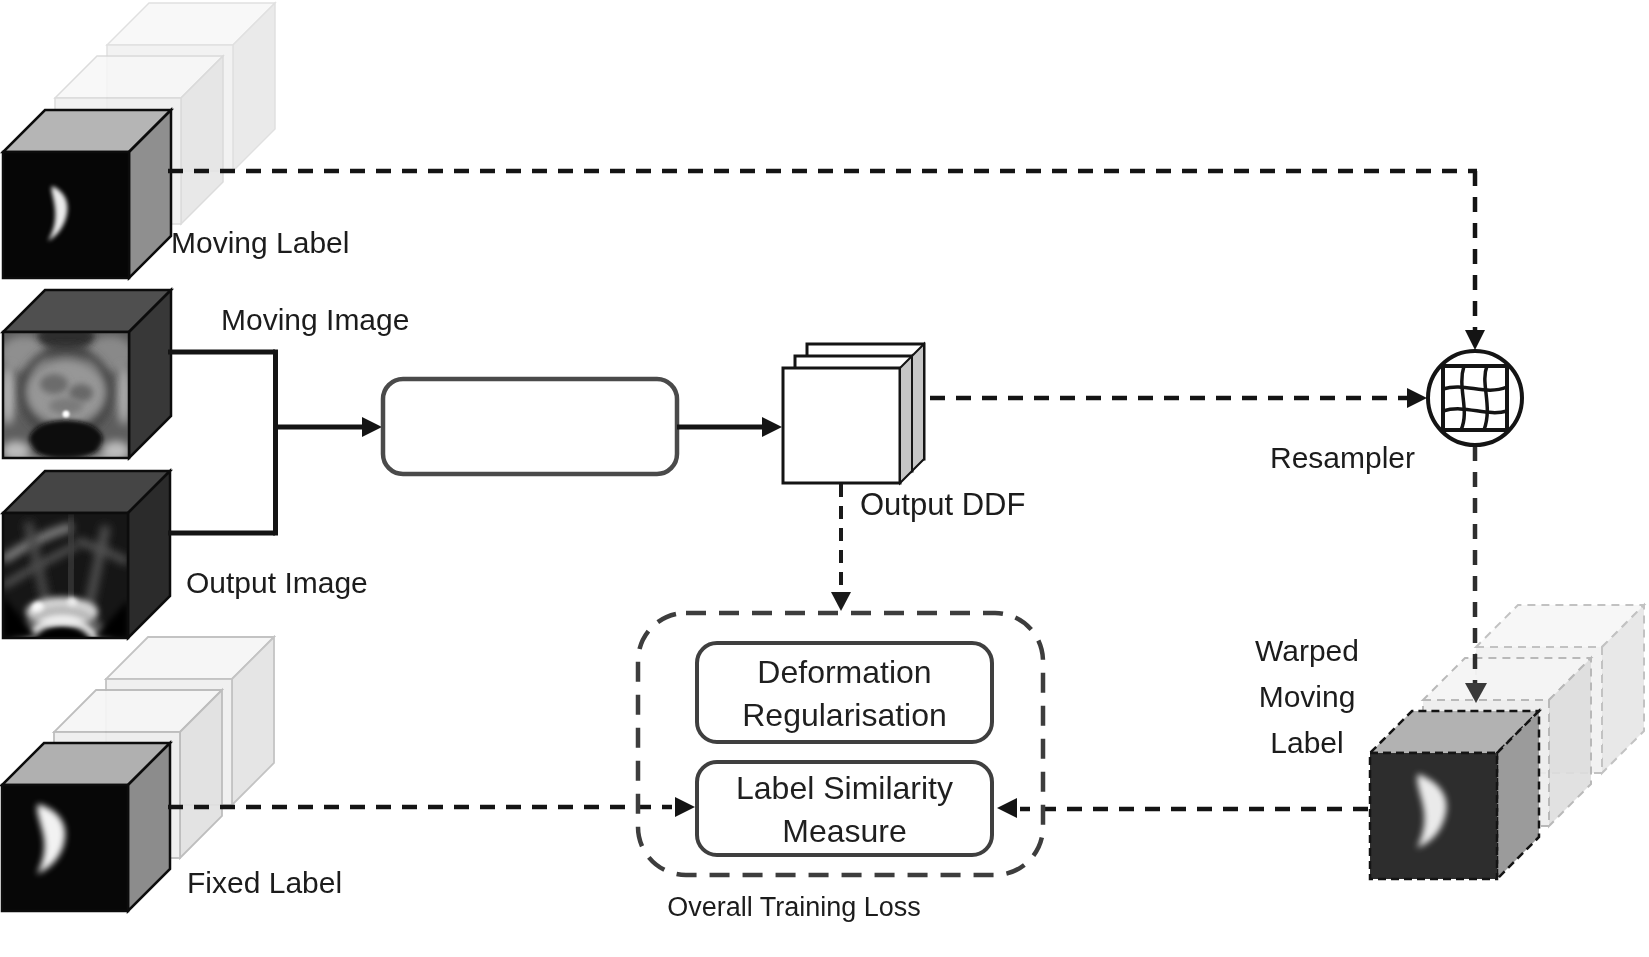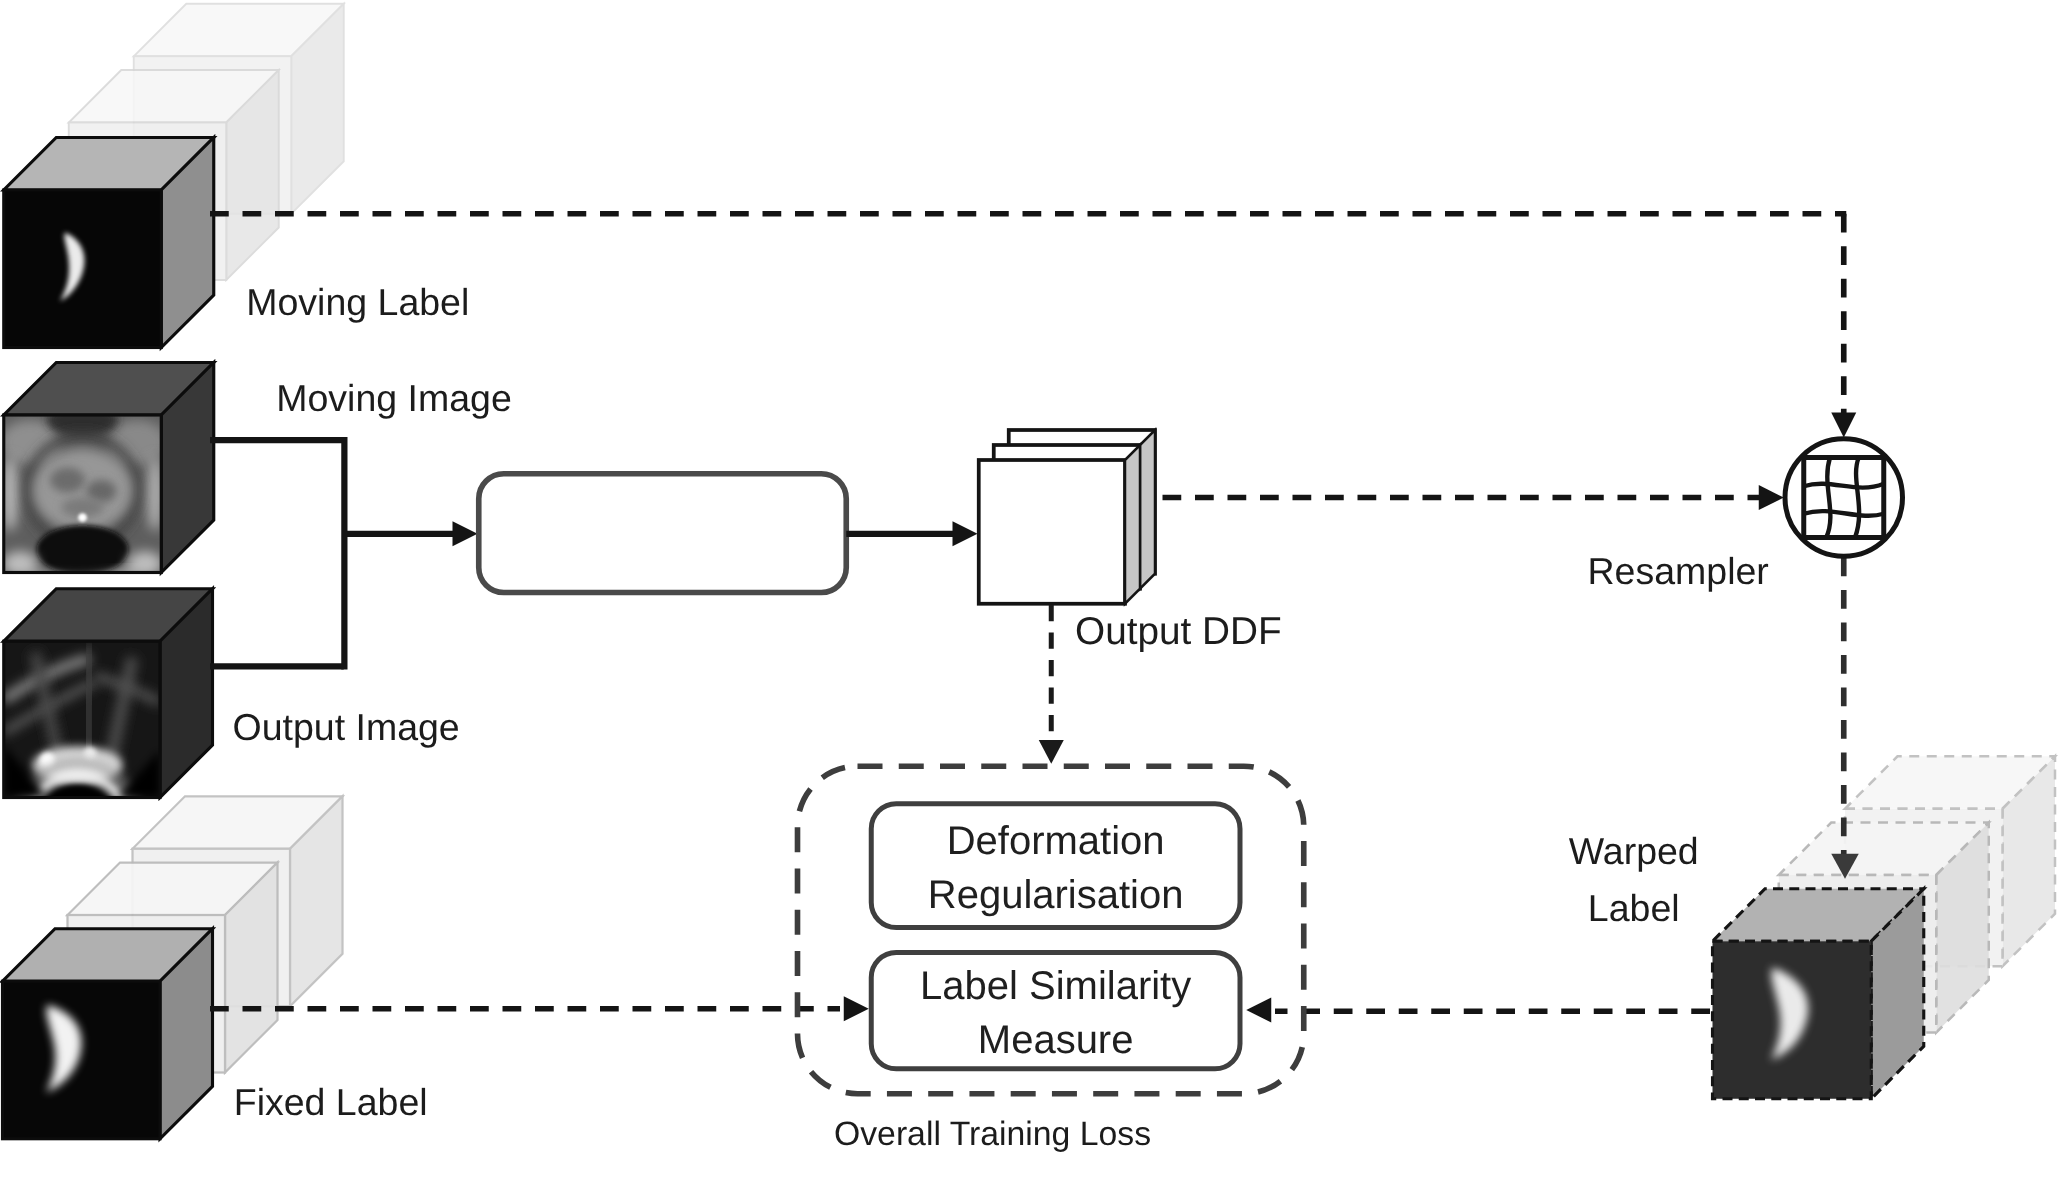--- a/index.html
+++ b/index.html
@@ -211,29 +211,30 @@
   <g stroke="#141414" fill="none">
     <circle cx="1475" cy="398" r="47" fill="#ffffff" stroke-width="4"></circle>
     <rect x="1443" y="366" width="64" height="64" stroke-width="4"></rect>
     <path d="M 1464,366 C 1457,388 1470,410 1461,430" stroke-width="3.5"></path>
     <path d="M 1487,366 C 1480,383 1493,406 1484,430" stroke-width="3.5"></path>
     <path d="M 1443,389 C 1465,382 1485,396 1507,387" stroke-width="3.5"></path>
     <path d="M 1443,411 C 1465,404 1487,417 1507,411" stroke-width="3.5"></path>
   </g>
 </svg>
 
-  <div class="lbl" style="left:171px;top:226px;margin-left:26px;">Moving Label</div>
+  <div class="lbl" style="left:171px;top:226px;">Moving Label</div>
   <div class="lbl" style="left:178px;top:303px;margin-left:43px;">Moving Image</div>
   <div class="lbl" style="left:186px;top:566px;">Output Image</div>
   <div class="lbl" style="left:187px;top:866px;">Fixed Label</div>
   <div class="lbl" style="left:860px;top:487px;font-size:31px;">Output DDF</div>
   <div class="lbl" style="left:1270px;top:441px;">Resampler</div>
 
-  <div class="lbl lbl-center" style="left:1217px;top:659px;width:180px;line-height:46px;">
+  <div class="lbl lbl-center" style="left:1217px;top:628px;width:180px;line-height:46px;">
     <div>Warped</div>
+    <div>Moving</div>
     <div>Label</div>
   </div>
 
   <div class="lbl lbl-center" style="left:604px;top:892px;width:380px;font-size:27px;">Overall Training Loss</div>
 
 
   <div class="boxtext small" style="left:697px;top:644px;width:295px;height:99px;">
     <div>Deformation</div>
     <div>Regularisation</div>
   </div>

